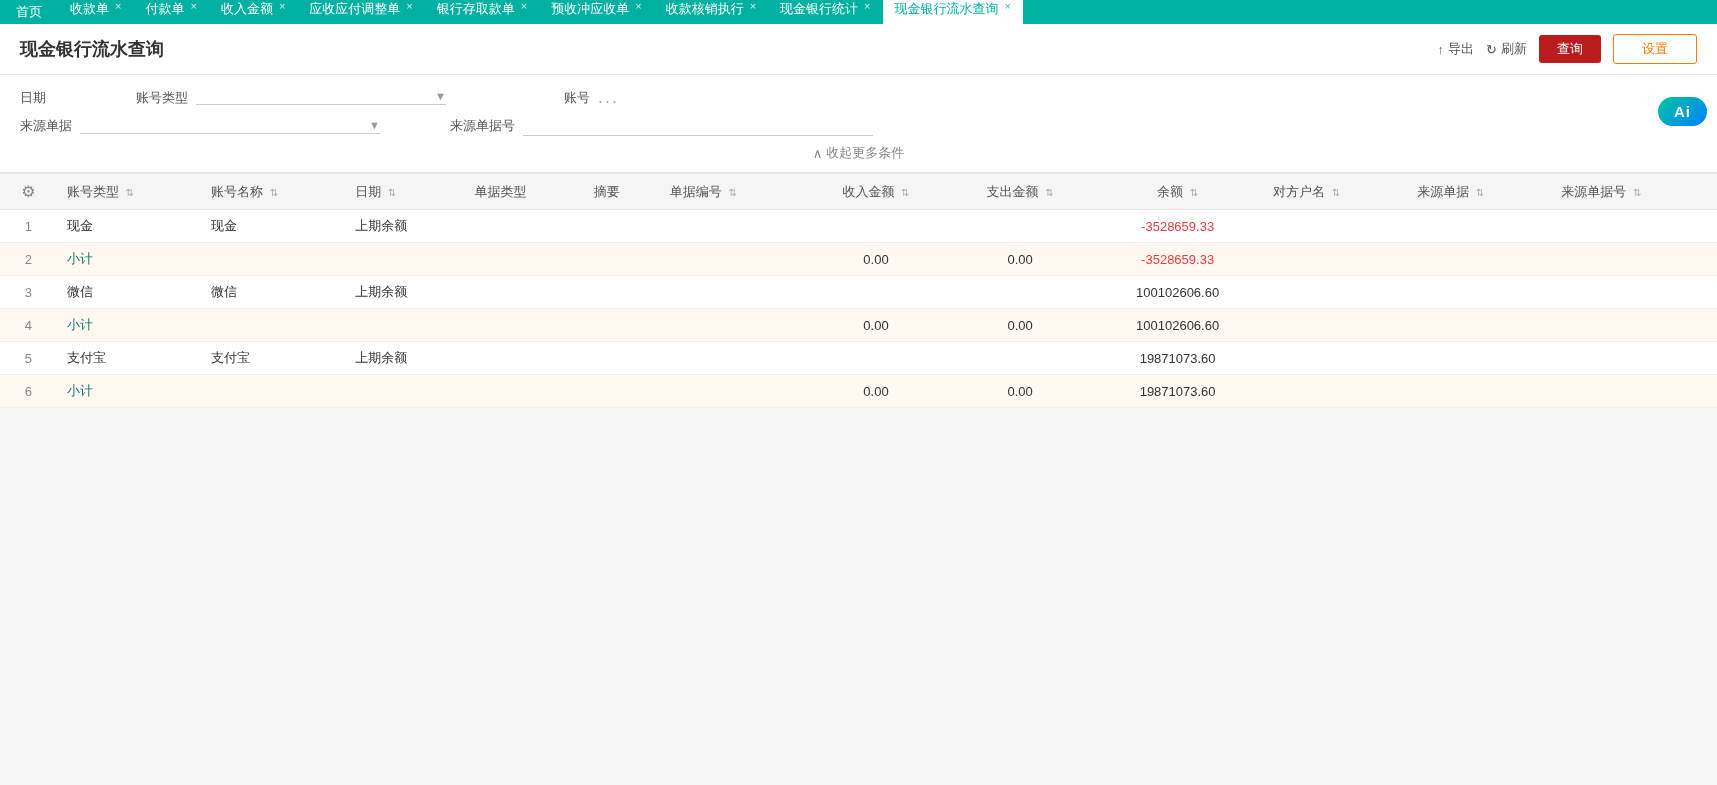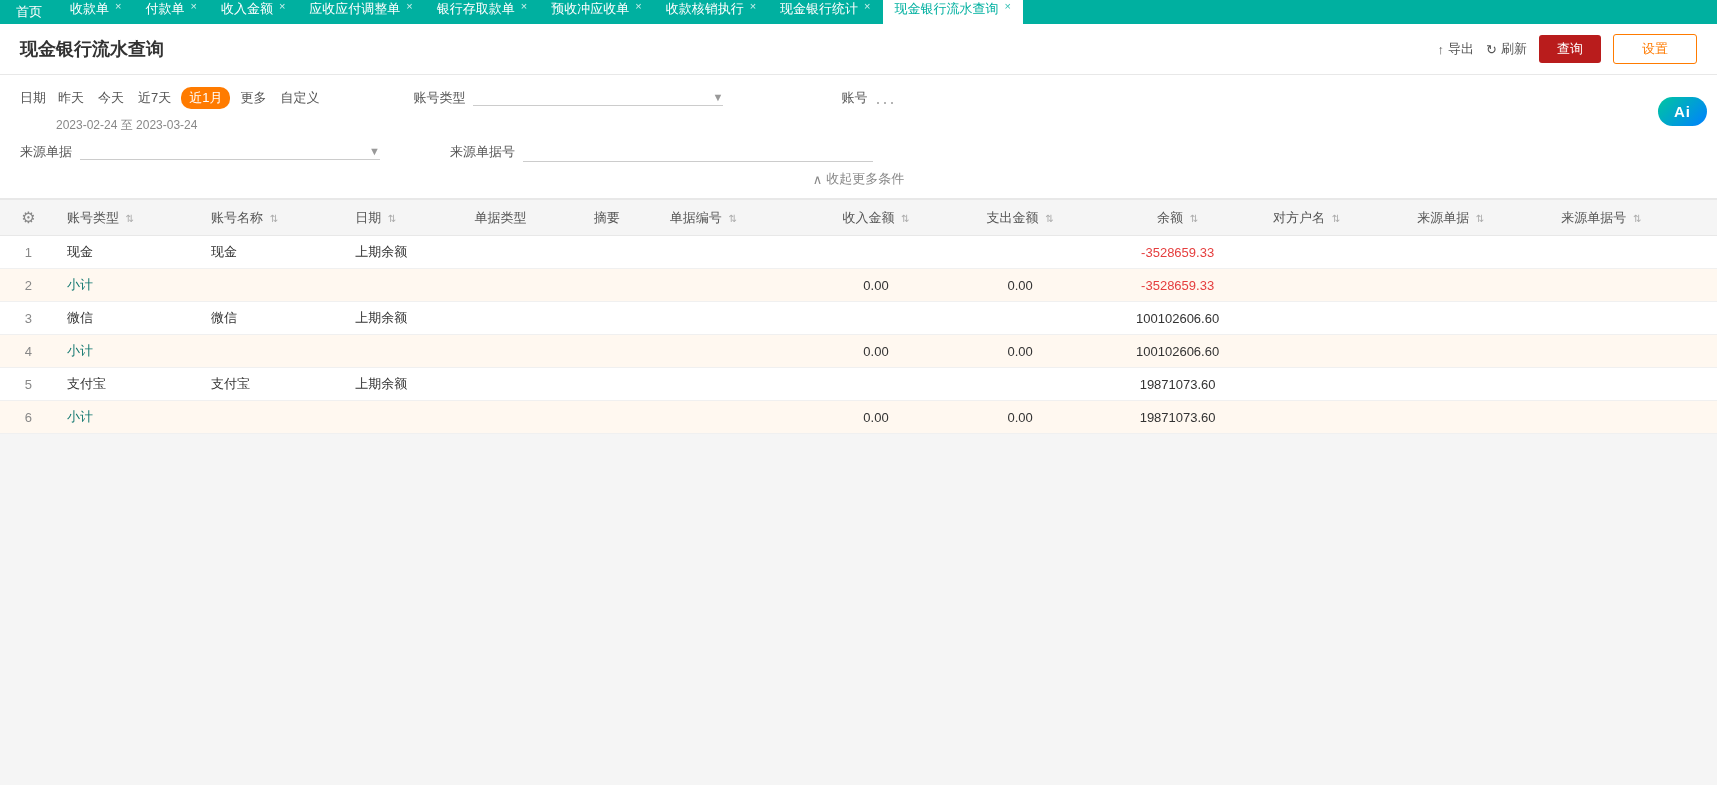--- a/index.html
+++ b/index.html
@@ -329,47 +329,36 @@
     <button class="btn-query">查询</button>
     <button class="btn-settings">设置</button>
   </div>
 </div>
 
 <div class="filter-area">
   <div class="filter-row">
 
     <div class="filter-item">
       <span class="filter-label">日期</span>
-      <div class="date-options">
-        <button class="date-btn">昨天</button>
-        <button class="date-btn">今天</button>
-        <button class="date-btn">近7天</button>
-        <button class="date-btn active">近1月</button>
-        <button class="date-btn">更多</button>
-        <button class="date-btn">自定义</button>
-      </div>
     </div>
 
     <div class="filter-item" style="margin-left: 60px;">
       <span class="filter-label">账号类型</span>
       <div class="filter-select" style="min-width: 250px;">
         <span class="filter-select-text"></span>
         <span class="filter-select-arrow">▼</span>
       </div>
     </div>
 
     <div class="filter-item" style="margin-left: 40px; padding-left: 48px;">
       <span class="filter-label">账号</span>
       <span class="account-dots">...</span>
     </div>
   </div>
 
-  <div style="display:flex; align-items:center; gap:30px; margin-bottom: 8px; padding-left: 36px;">
-    <span class="date-range">2023-02-24 至 2023-03-24</span>
-  </div>
 
   <div class="filter-row">
 
     <div class="filter-item">
       <span class="filter-label">来源单据</span>
       <div class="filter-select" style="min-width: 300px;">
         <span class="filter-select-text"></span>
         <span class="filter-select-arrow">▼</span>
       </div>
     </div>

